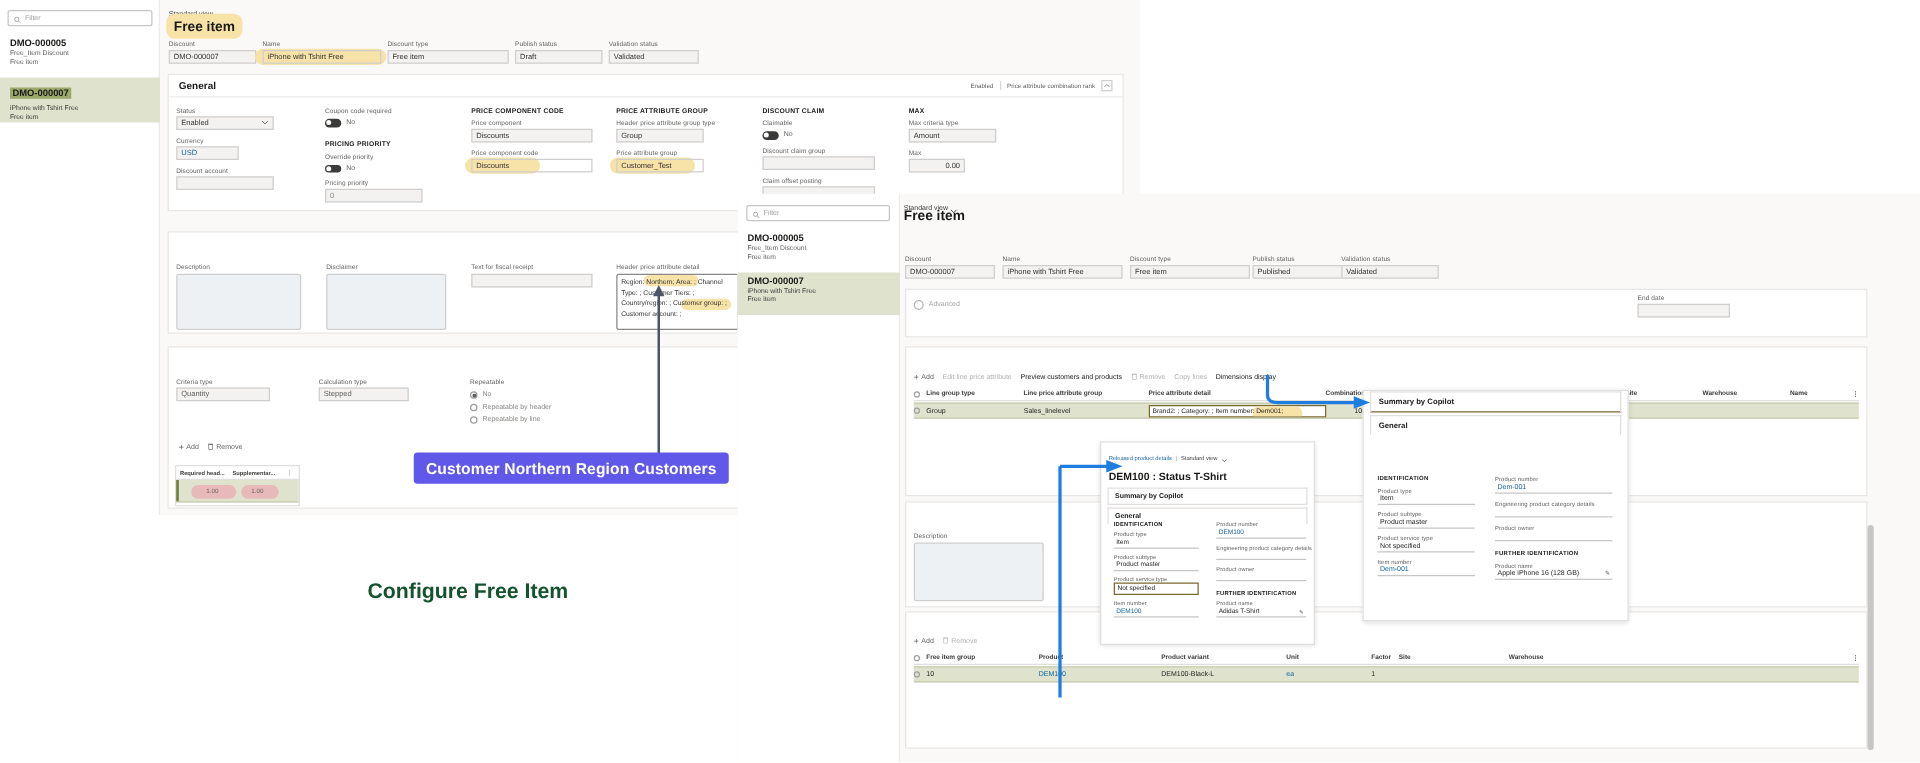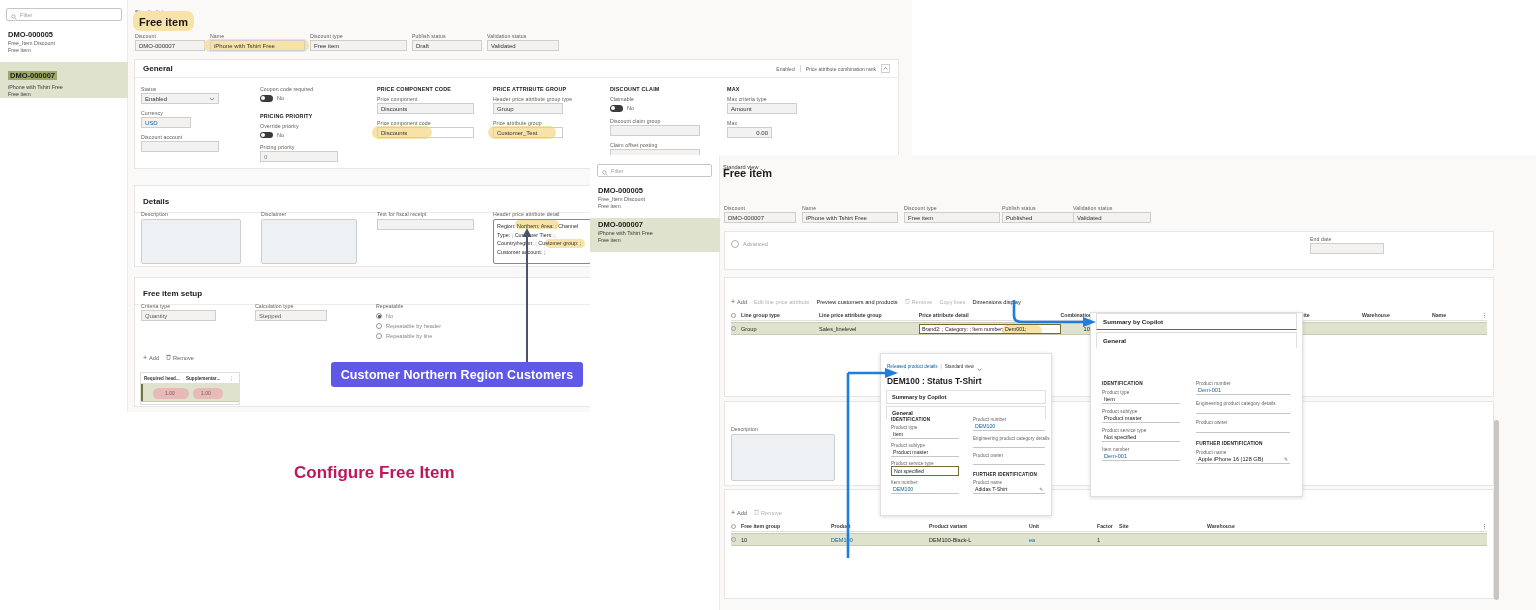--- a/index.html
+++ b/index.html
@@ -188,23 +188,20 @@
     <div style="position:absolute;left:592px;top:26px;">
       <div class="grp-title">MAX</div>
       <div class="lbl" style="margin-top:4px;">Max criteria type</div>
       <div class="fld" style="width:70px;margin-top:1px;">Amount</div>
       <div class="lbl" style="margin-top:6px;">Max</div>
       <div class="fld" style="width:45px;margin-top:1px;text-align:right;">0.00</div>
     </div>
   </div>
 
   <div class="card" style="position:absolute;left:134px;top:185px;width:765px;height:82px;">
-    <div style="padding:4px 8px;border-bottom:1px solid #edebe9;">
-      <span style="font-size:8px;font-weight:600;color:#1b1a19;">Details</span>
-    </div>
     <div style="position:absolute;left:6px;top:25px;">
       <div class="lbl">Description</div>
       <div style="width:100px;height:45px;background:#eef1f4;border:1px solid #cfcecd;border-radius:2px;margin-top:2px;"></div>
     </div>
     <div style="position:absolute;left:126px;top:25px;">
       <div class="lbl">Disclaimer</div>
       <div style="width:96px;height:45px;background:#eef1f4;border:1px solid #cfcecd;border-radius:2px;margin-top:2px;"></div>
     </div>
     <div style="position:absolute;left:242px;top:25px;">
       <div class="lbl">Text for fiscal receipt</div>
@@ -214,23 +211,20 @@
       <div class="lbl">Header price attribute detail</div>
       <div style="position:relative;margin-top:2px;">
         <div class="hl" style="position:absolute;left:22px;top:1px;width:44px;height:9px;"></div>
         <div class="hl" style="position:absolute;left:52px;top:20px;width:40px;height:9px;"></div>
         <div style="position:relative;width:98px;height:45px;background:transparent;border:1px solid #8a8886;border-radius:2px;padding:2px 3px;font-size:5.4px;line-height:8.6px;color:#323130;overflow:hidden;">Region: Northern; Area: ; Channel Type: ; Customer Tiers: ; Country/region: ; Customer group: ; Customer account: ;</div>
       </div>
     </div>
   </div>
 
   <div class="card" style="position:absolute;left:134px;top:277px;width:765px;height:130px;">
-    <div style="padding:4px 8px;border-bottom:1px solid #edebe9;">
-      <span style="font-size:8px;font-weight:600;color:#1b1a19;">Free item setup</span>
-    </div>
     <div style="position:absolute;left:6px;top:25px;">
       <div class="lbl">Criteria type</div>
       <div class="fld" style="width:75px;margin-top:1px;color:#605e5c;">Quantity</div>
     </div>
     <div style="position:absolute;left:120px;top:25px;">
       <div class="lbl">Calculation type</div>
       <div class="fld" style="width:72px;margin-top:1px;color:#605e5c;">Stepped</div>
     </div>
     <div style="position:absolute;left:241px;top:25px;">
       <div class="lbl" style="margin-bottom:4px;">Repeatable</div>
@@ -283,21 +277,21 @@
 
 <svg style="position:absolute;left:520px;top:228px;width:14px;height:140px;">
   <line x1="7" y1="138" x2="7" y2="8" stroke="#4a5568" stroke-width="2"></line>
   <polygon points="7,0 2.5,9 11.5,9" fill="#4a5568"></polygon>
 </svg>
 <div style="position: absolute; left: 331px; top: 362px; width: 252px; height: 25px; border-radius: 3px; display: flex; align-items: center; justify-content: center; background: rgb(96, 88, 232);" id="callout-box">
   <span style="font-size:12.5px;font-weight:700;color:#ffffff;letter-spacing:.1px;">Customer Northern Region Customers</span>
 </div>
 
 <div style="position:absolute;left:294px;top:463px;">
-  <span style="font-size:17px;font-weight:700;color:#be185d;">Configure Free Item</span>
+  <span style="font-size:17px;font-weight:700;color:#14532d;">Configure Free Item</span>
 </div>
 
 <div class="panel" style="left:590px;top:155px;width:946px;height:455px;background:#faf9f7;">
 
   <div style="position:absolute;left:0;top:0;width:130px;height:455px;background:#fff;border-right:1px solid #edebe9;">
     <div style="position:absolute;left:7px;top:9px;width:115px;height:13px;border:1px solid #c8c6c4;border-radius:2px;background:#fff;display:flex;align-items:center;gap:3px;padding:0 4px;">
       <span style="flex:none;">
         <svg width="6" height="6" viewBox="0 0 16 16">
             <circle cx="6.5" cy="6.5" r="4.5" fill="none" stroke="#8a8886" stroke-width="1.6"></circle>
             <line x1="10" y1="10" x2="14.5" y2="14.5" stroke="#8a8886" stroke-width="1.6"></line>

